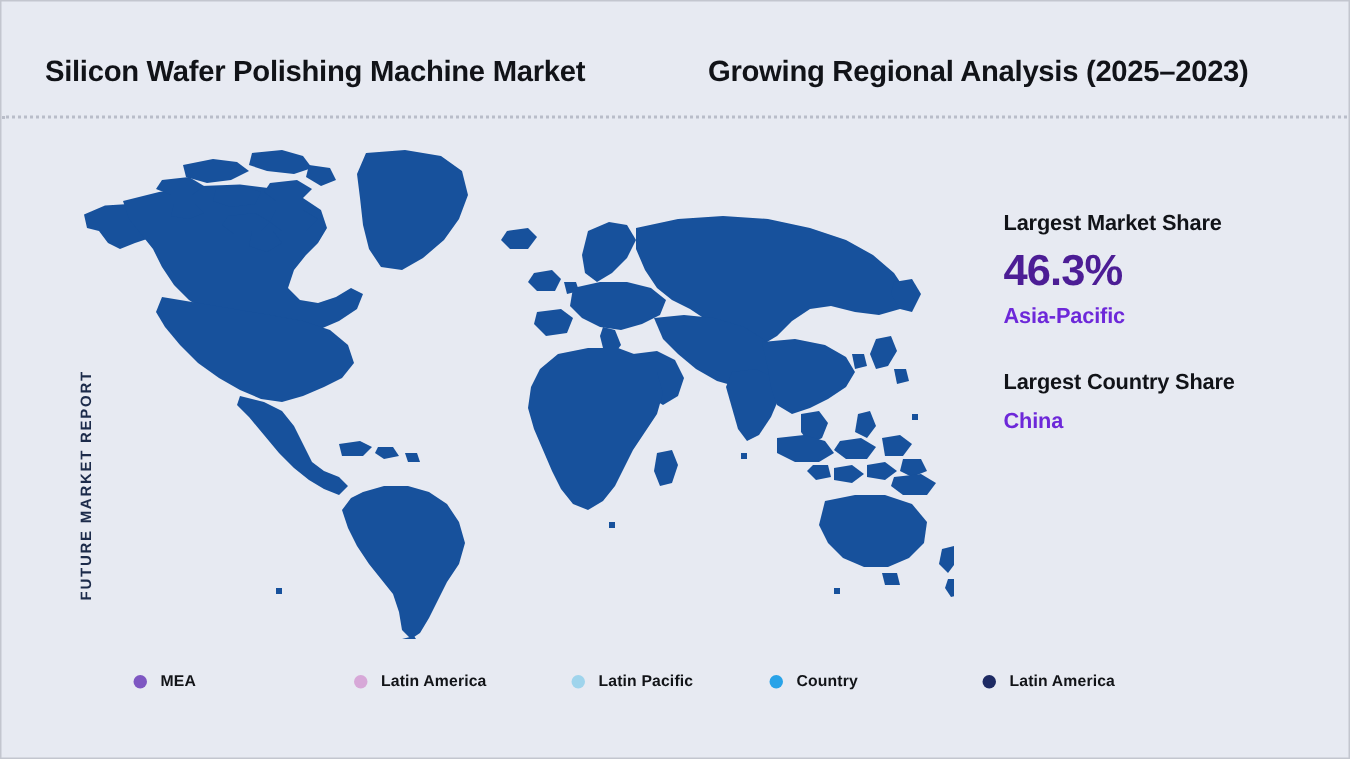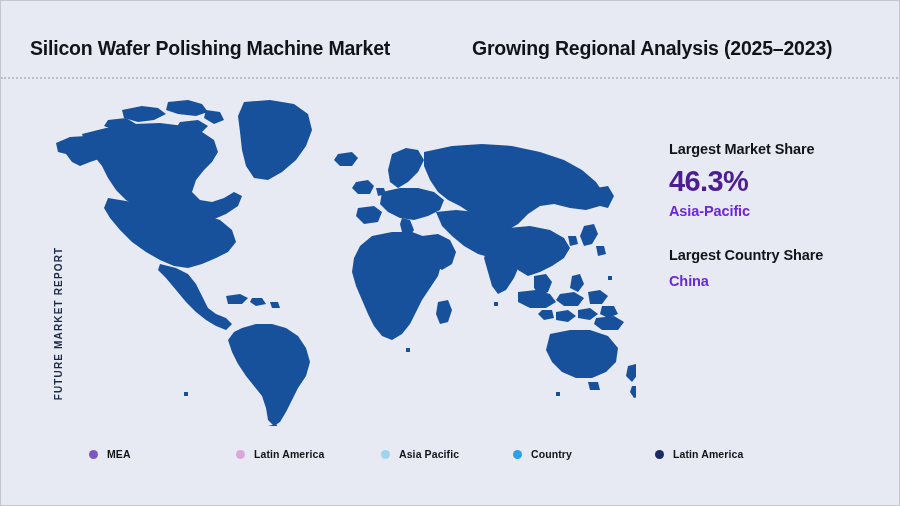--- a/index.html
+++ b/index.html
@@ -281,21 +281,21 @@
       <span class="legend-text">MEA</span>
     </div>
 
     <div class="legend-item" style="left:147px;">
       <span class="legend-marker" style="background: rgb(215, 168, 216);"></span>
       <span class="legend-text">Latin America</span>
     </div>
 
     <div class="legend-item" style="left:292px;">
       <span class="legend-marker" style="background: rgb(159, 212, 236);"></span>
-      <span class="legend-text">Asia Pacific</span>
+      <span class="legend-text">Latin Pacific</span>
     </div>
 
     <div class="legend-item" style="left:424px;">
       <span class="legend-marker" style="background: rgb(41, 163, 232);"></span>
       <span class="legend-text">Country</span>
     </div>
 
     <div class="legend-item" style="left:566px;">
       <span class="legend-marker" style="background: rgb(29, 42, 99);"></span>
       <span class="legend-text">Latin America</span>

